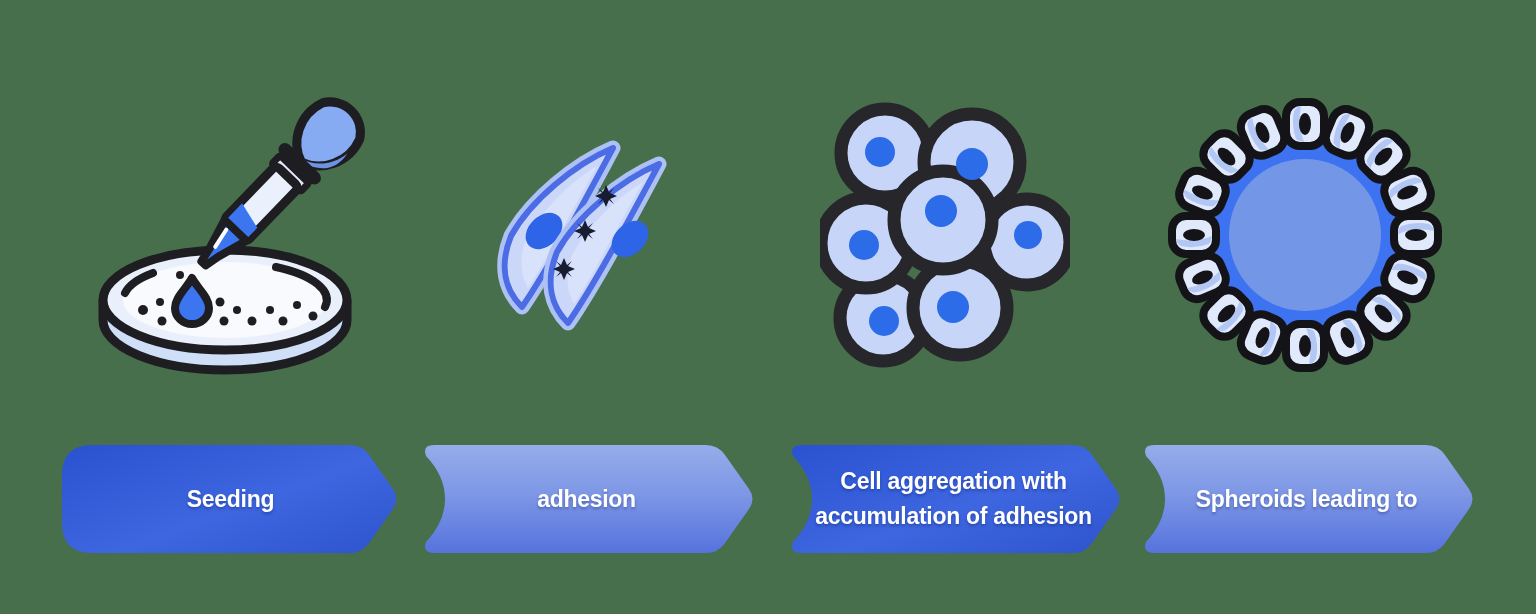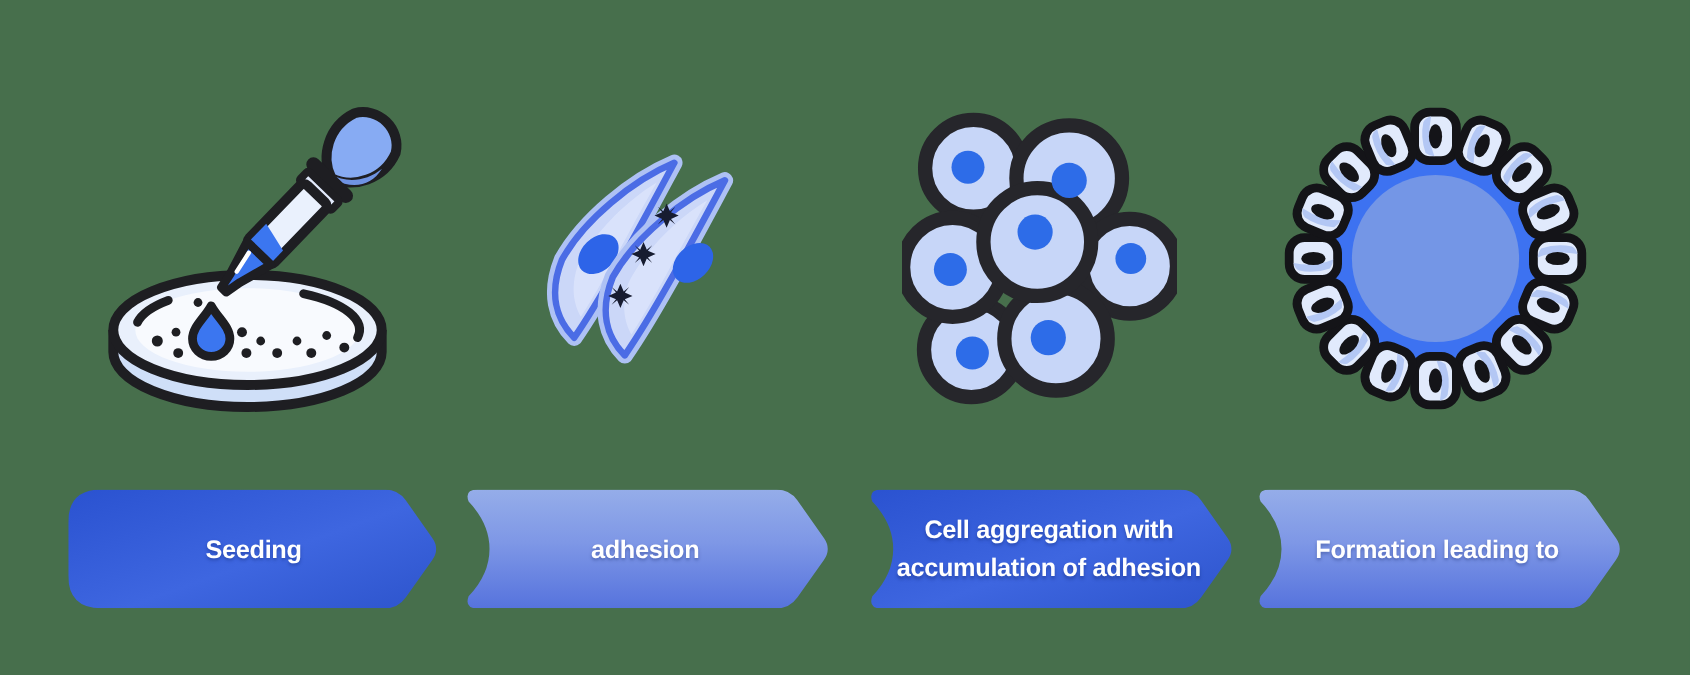--- a/index.html
+++ b/index.html
@@ -155,16 +155,16 @@
     <span class="banner-line">Seeding</span>
   </div>
   <div class="banner light notch b2">
     <span class="banner-line">adhesion</span>
   </div>
   <div class="banner dark notch b3">
     <span class="banner-line">Cell aggregation with</span>
     <span class="banner-line">accumulation of adhesion</span>
   </div>
   <div class="banner light notch b4">
-    <span class="banner-line">Formation leading to</span>
+    <span class="banner-line">Spheroids leading to</span>
   </div>
 
 </div>
 
 </body></html>

